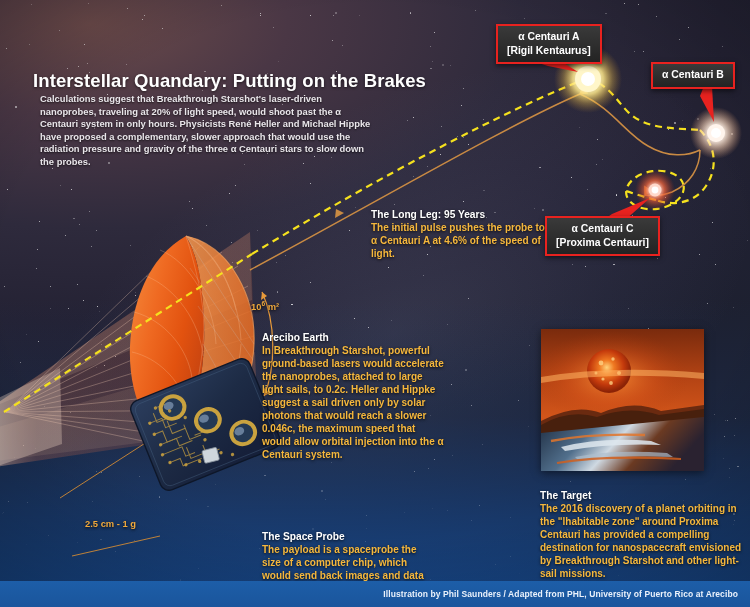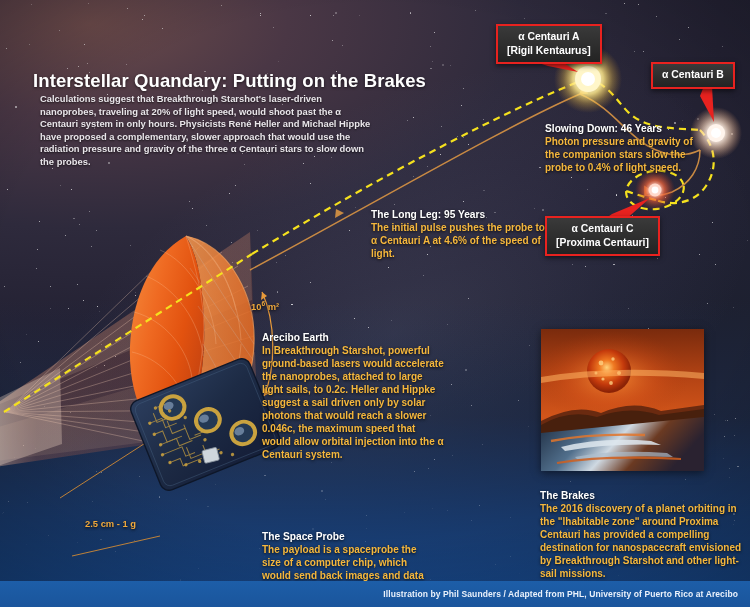--- a/index.html
+++ b/index.html
@@ -703,37 +703,33 @@
   </div>
 
   <div class="title">Interstellar Quandary: Putting on the Brakes</div>
   <div class="intro">Calculations suggest that Breakthrough Starshot's laser-driven nanoprobes, traveling at 20% of light speed, would shoot past the α Centauri system in only hours. Physicists René Heller and Michael Hippke have proposed a complementary, slower approach that would use the radiation pressure and gravity of the three α Centauri stars to slow down the probes.</div>
 
   <div class="blk" id="blk-long">
     <div class="h">The Long Leg: 95 Years</div>
     <div class="b">The initial pulse pushes the probe to α Centauri A at 4.6% of the speed of light.</div>
   </div>
 
-  <div class="blk" id="blk-slow">
-    <div class="h">Slowing Down: 46 Years</div>
-    <div class="b">Photon pressure and gravity of the companion stars slow the probe to 0.4% of light speed.</div>
-  </div>
 
   <div class="blk" id="blk-leave">
     <div class="h">Arecibo Earth</div>
     <div class="b">In Breakthrough Starshot, powerful ground-based lasers would accelerate the nanoprobes, attached to large light sails, to 0.2c.  Heller and Hippke suggest a sail driven only by solar photons that would reach a slower 0.046c, the maximum speed that would allow orbital injection into the α Centauri system.</div>
   </div>
 
   <div class="blk" id="blk-probe">
     <div class="h">The Space Probe</div>
     <div class="b">The payload is a spaceprobe the size of a computer chip, which would send back images and data from the distant world.</div>
   </div>
 
   <div class="blk" id="blk-target">
-    <div class="h">The Brakes</div>
+    <div class="h">The Target</div>
     <div class="b">The 2016 discovery of a planet orbiting in the ʺlhabitable zoneʺ around Proxima Centauri has provided a compelling destination for nanospacecraft envisioned by Breakthrough Starshot and other light-sail missions.</div>
   </div>
 
   <div class="callout" style="left:496px;top:24px;">
     <div class="box">
       <span>α Centauri A</span>
       <span>[Rigil Kentaurus]</span>
     </div>
   </div>
 

